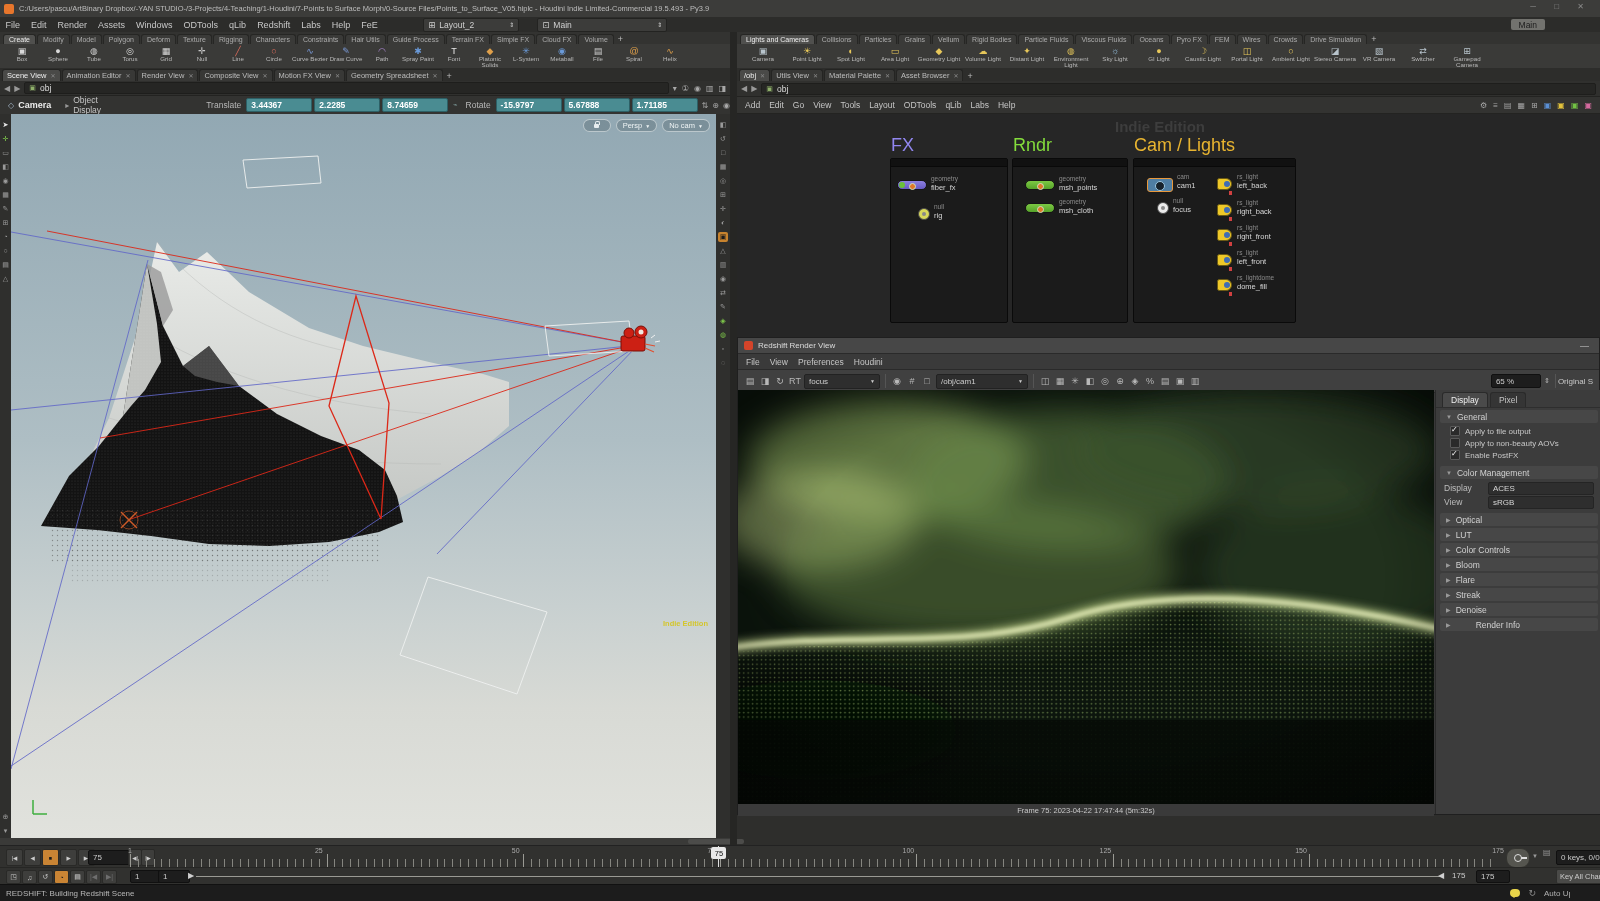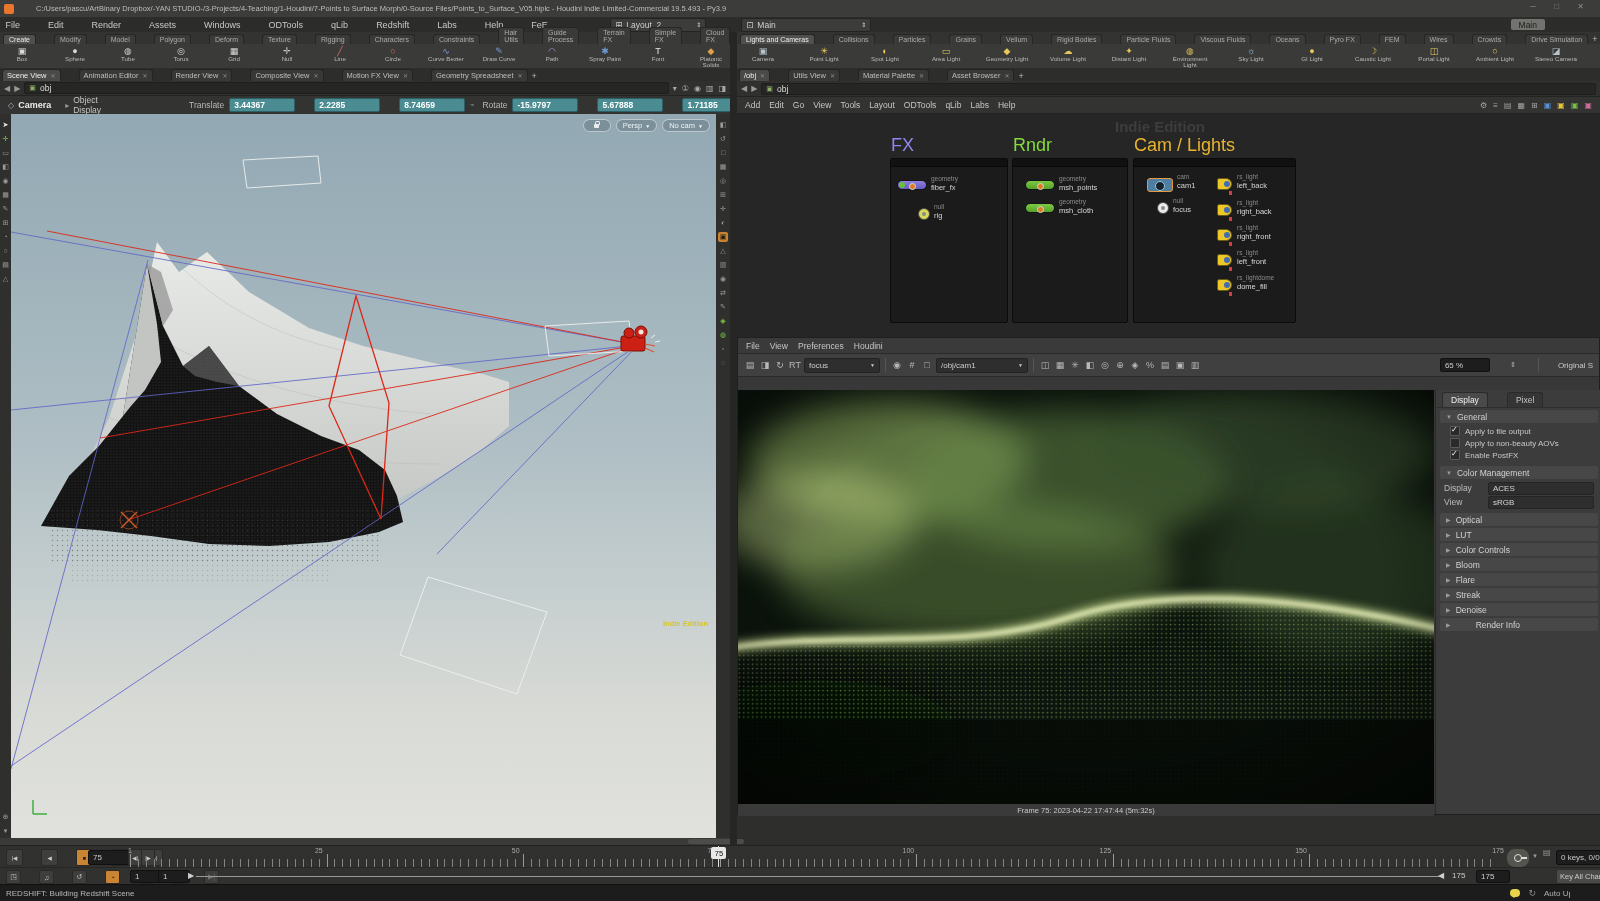--- a/index.html
+++ b/index.html
@@ -1,20 +1,20 @@
 <!DOCTYPE html>
 <html><head>
 <meta charset="utf-8">
 <style>
   html,body{margin:0;padding:0;background:#1a1a1a;}
   #app{position:relative;width:1600px;height:901px;overflow:hidden;background:#2e2e2c;
        font-family:"Liberation Sans","DejaVu Sans",sans-serif;color:#c8c8c8;
        -webkit-font-smoothing:antialiased;}
   .ab{position:absolute;}
-  .flex{display:flex;align-items:center;gap:17px;}
+  .flex{display:flex;align-items:center;}
   .nowrap{white-space:nowrap;}
   
   #titlebar{left:0;top:0;width:1600px;height:17px;background:#3c3c3a;border-bottom:1px solid #2a2a28;}
   #titlebar .hico{width:10px;height:10px;background:#e8762c;border-radius:2px;margin:0 5px 0 4px;}
   #titlebar .ttl{font-size:7.5px;color:#bdbdbd;}
   #titlebar .wbtns{position:absolute;right:8px;top:2px;font-size:8px;color:#8a8a8a;letter-spacing:8px;}
   #menubar{left:0;top:17px;width:1600px;height:15px;background:#2c2c2a;border-bottom:1px solid #222;}
   #menubar .mi{font-size:9px;color:#c8c8c8;margin:0 5.5px;}
   .selbox{background:#3c3c3a;border:1px solid #232321;border-radius:2px;height:12px;font-size:8.5px;
           color:#d0d0d0;display:flex;align-items:center;padding:0 4px;gap:4px;}
@@ -767,20 +767,25 @@
           <span class="nshape">
             <i></i>
           </span>
           <span class="ntype">rs_lightdome</span>
           <span class="nname">dome_fill</span>
         </span>
       </span>
   </div>
 
   <div id="rswin" class="ab">
+    <div id="rstitle">
+      <span class="rsico"></span>
+      <span class="t">Redshift Render View</span>
+      <span style="margin-left:auto;color:#bbb;font-size:9px;padding-right:4px;">—</span>
+    </div>
     <div id="rsmenu">
       <span class="flex" style="gap:10px;">
 
       <span class="mi">File</span>
           <span class="mi">View</span>
           <span class="mi">Preferences</span>
           <span class="mi">Houdini</span>
         </span>
     </div>
     <div id="rstools">

